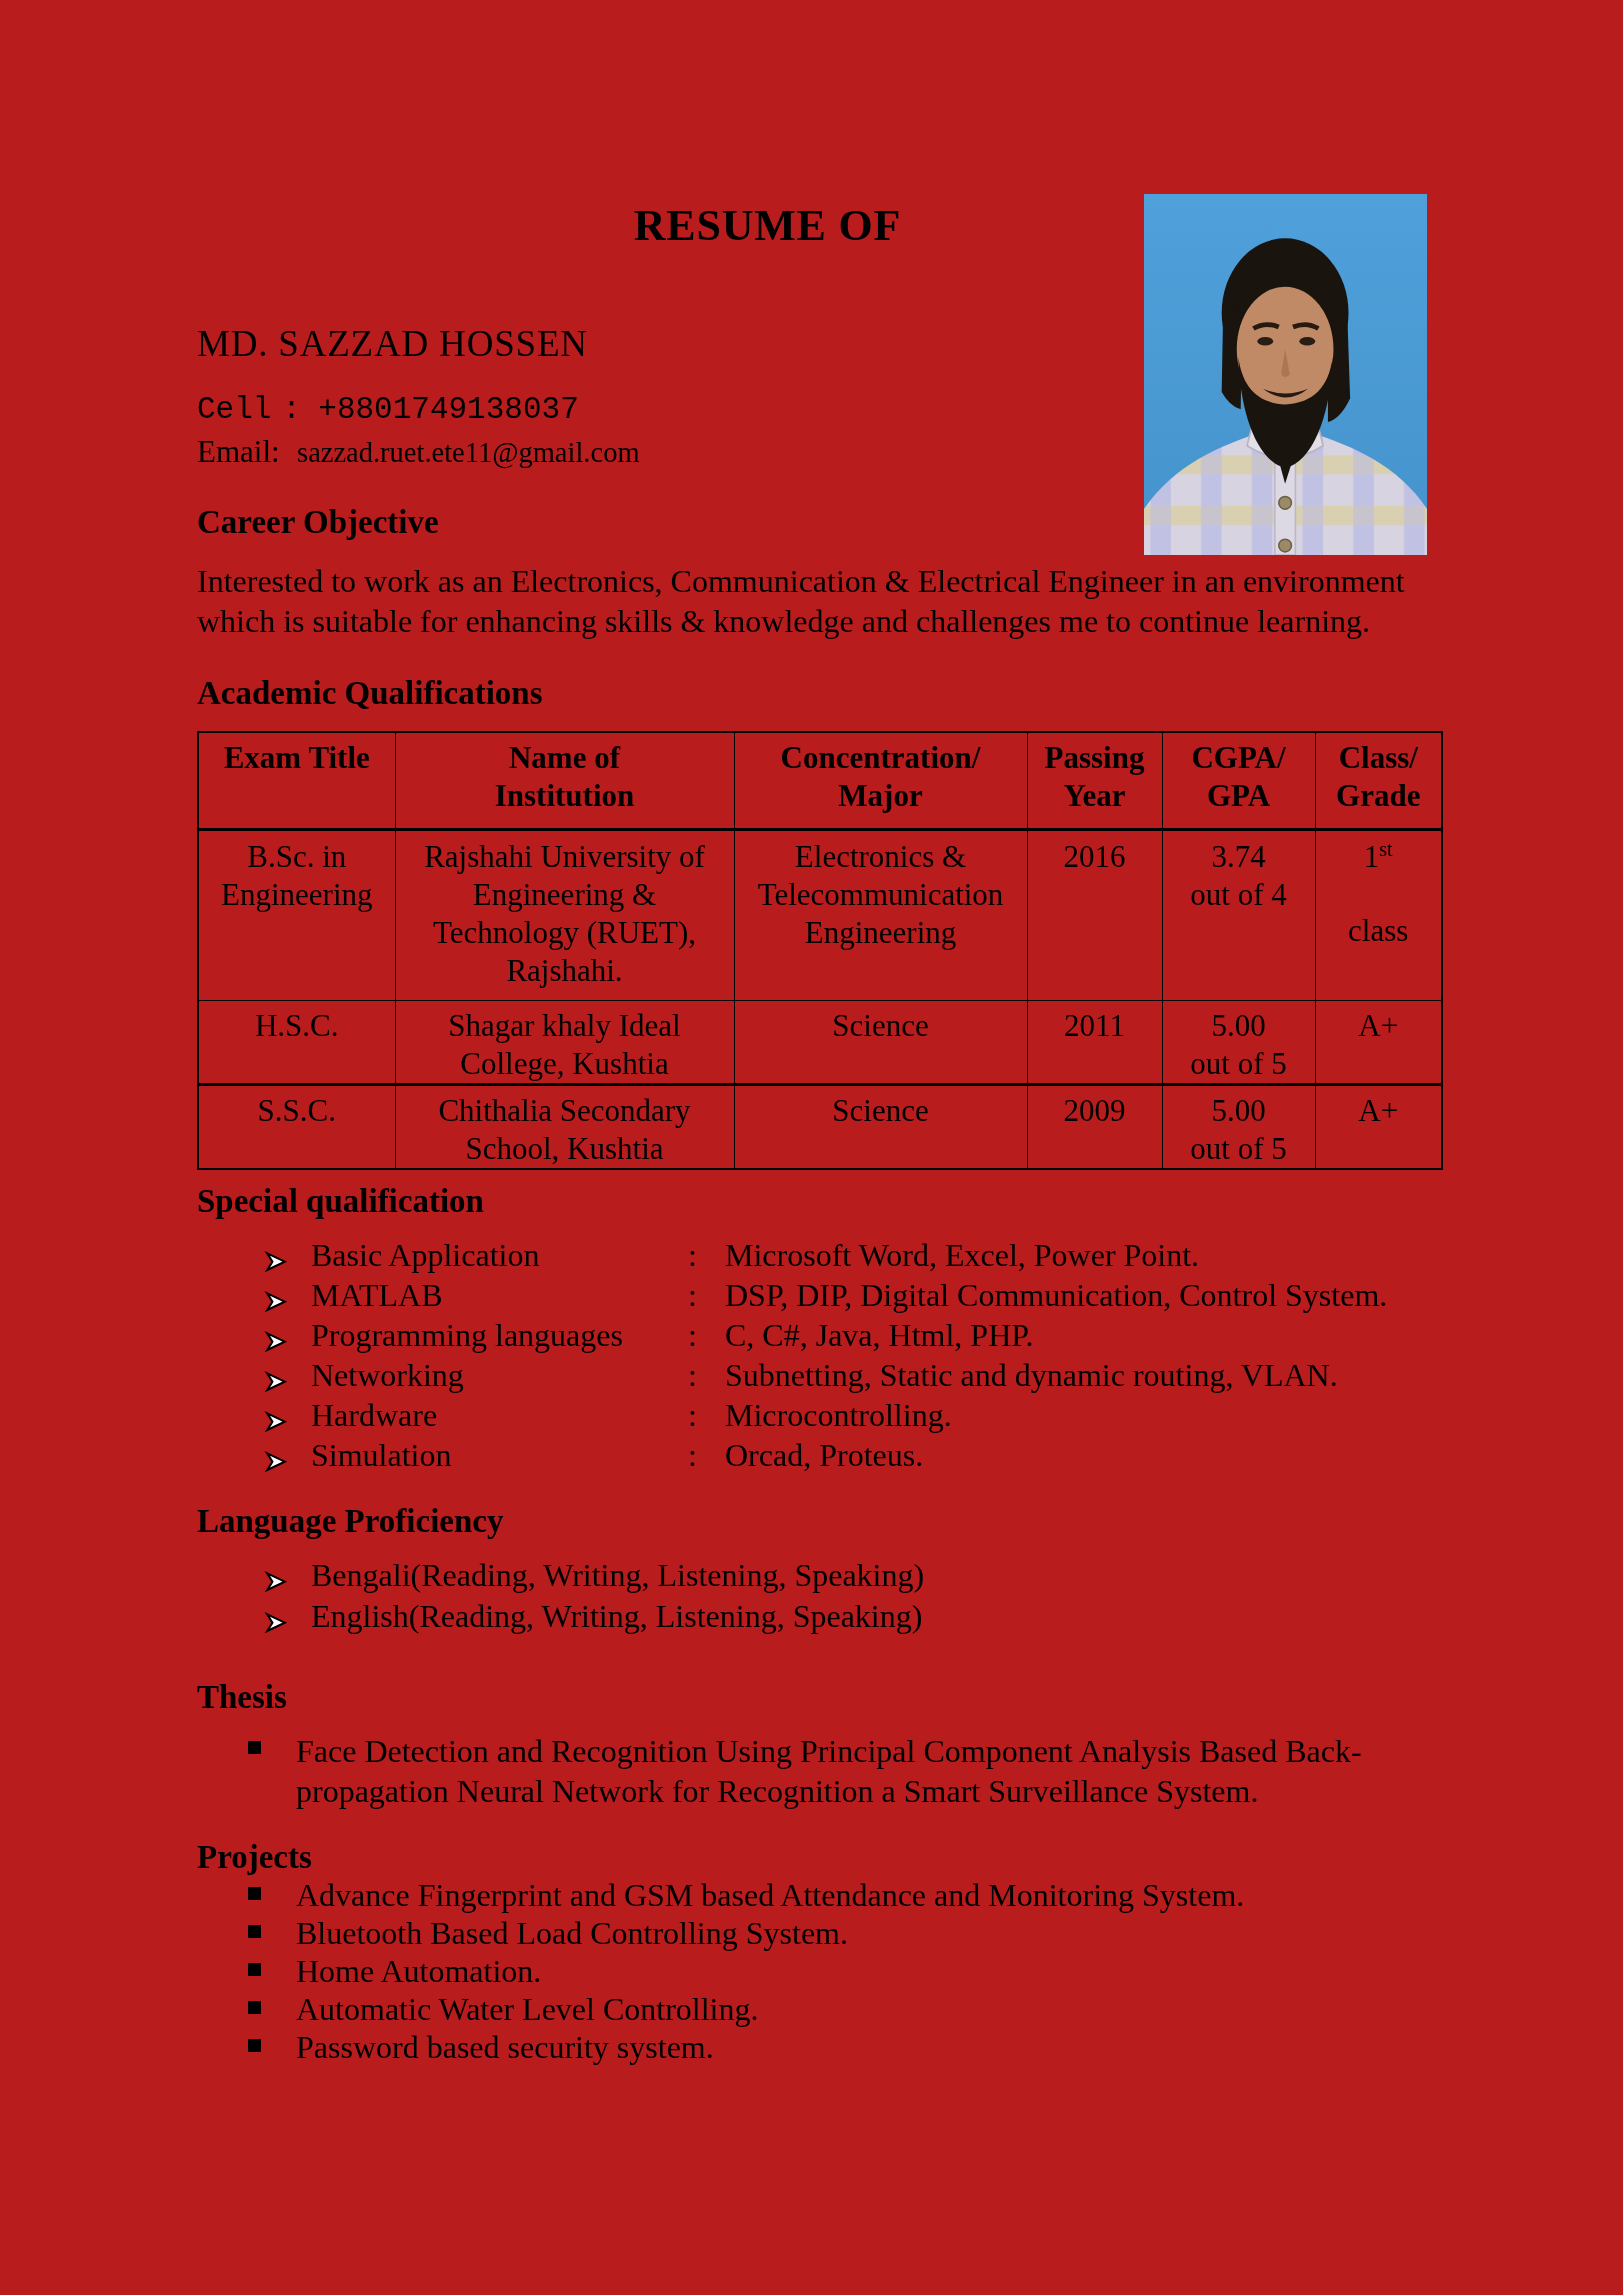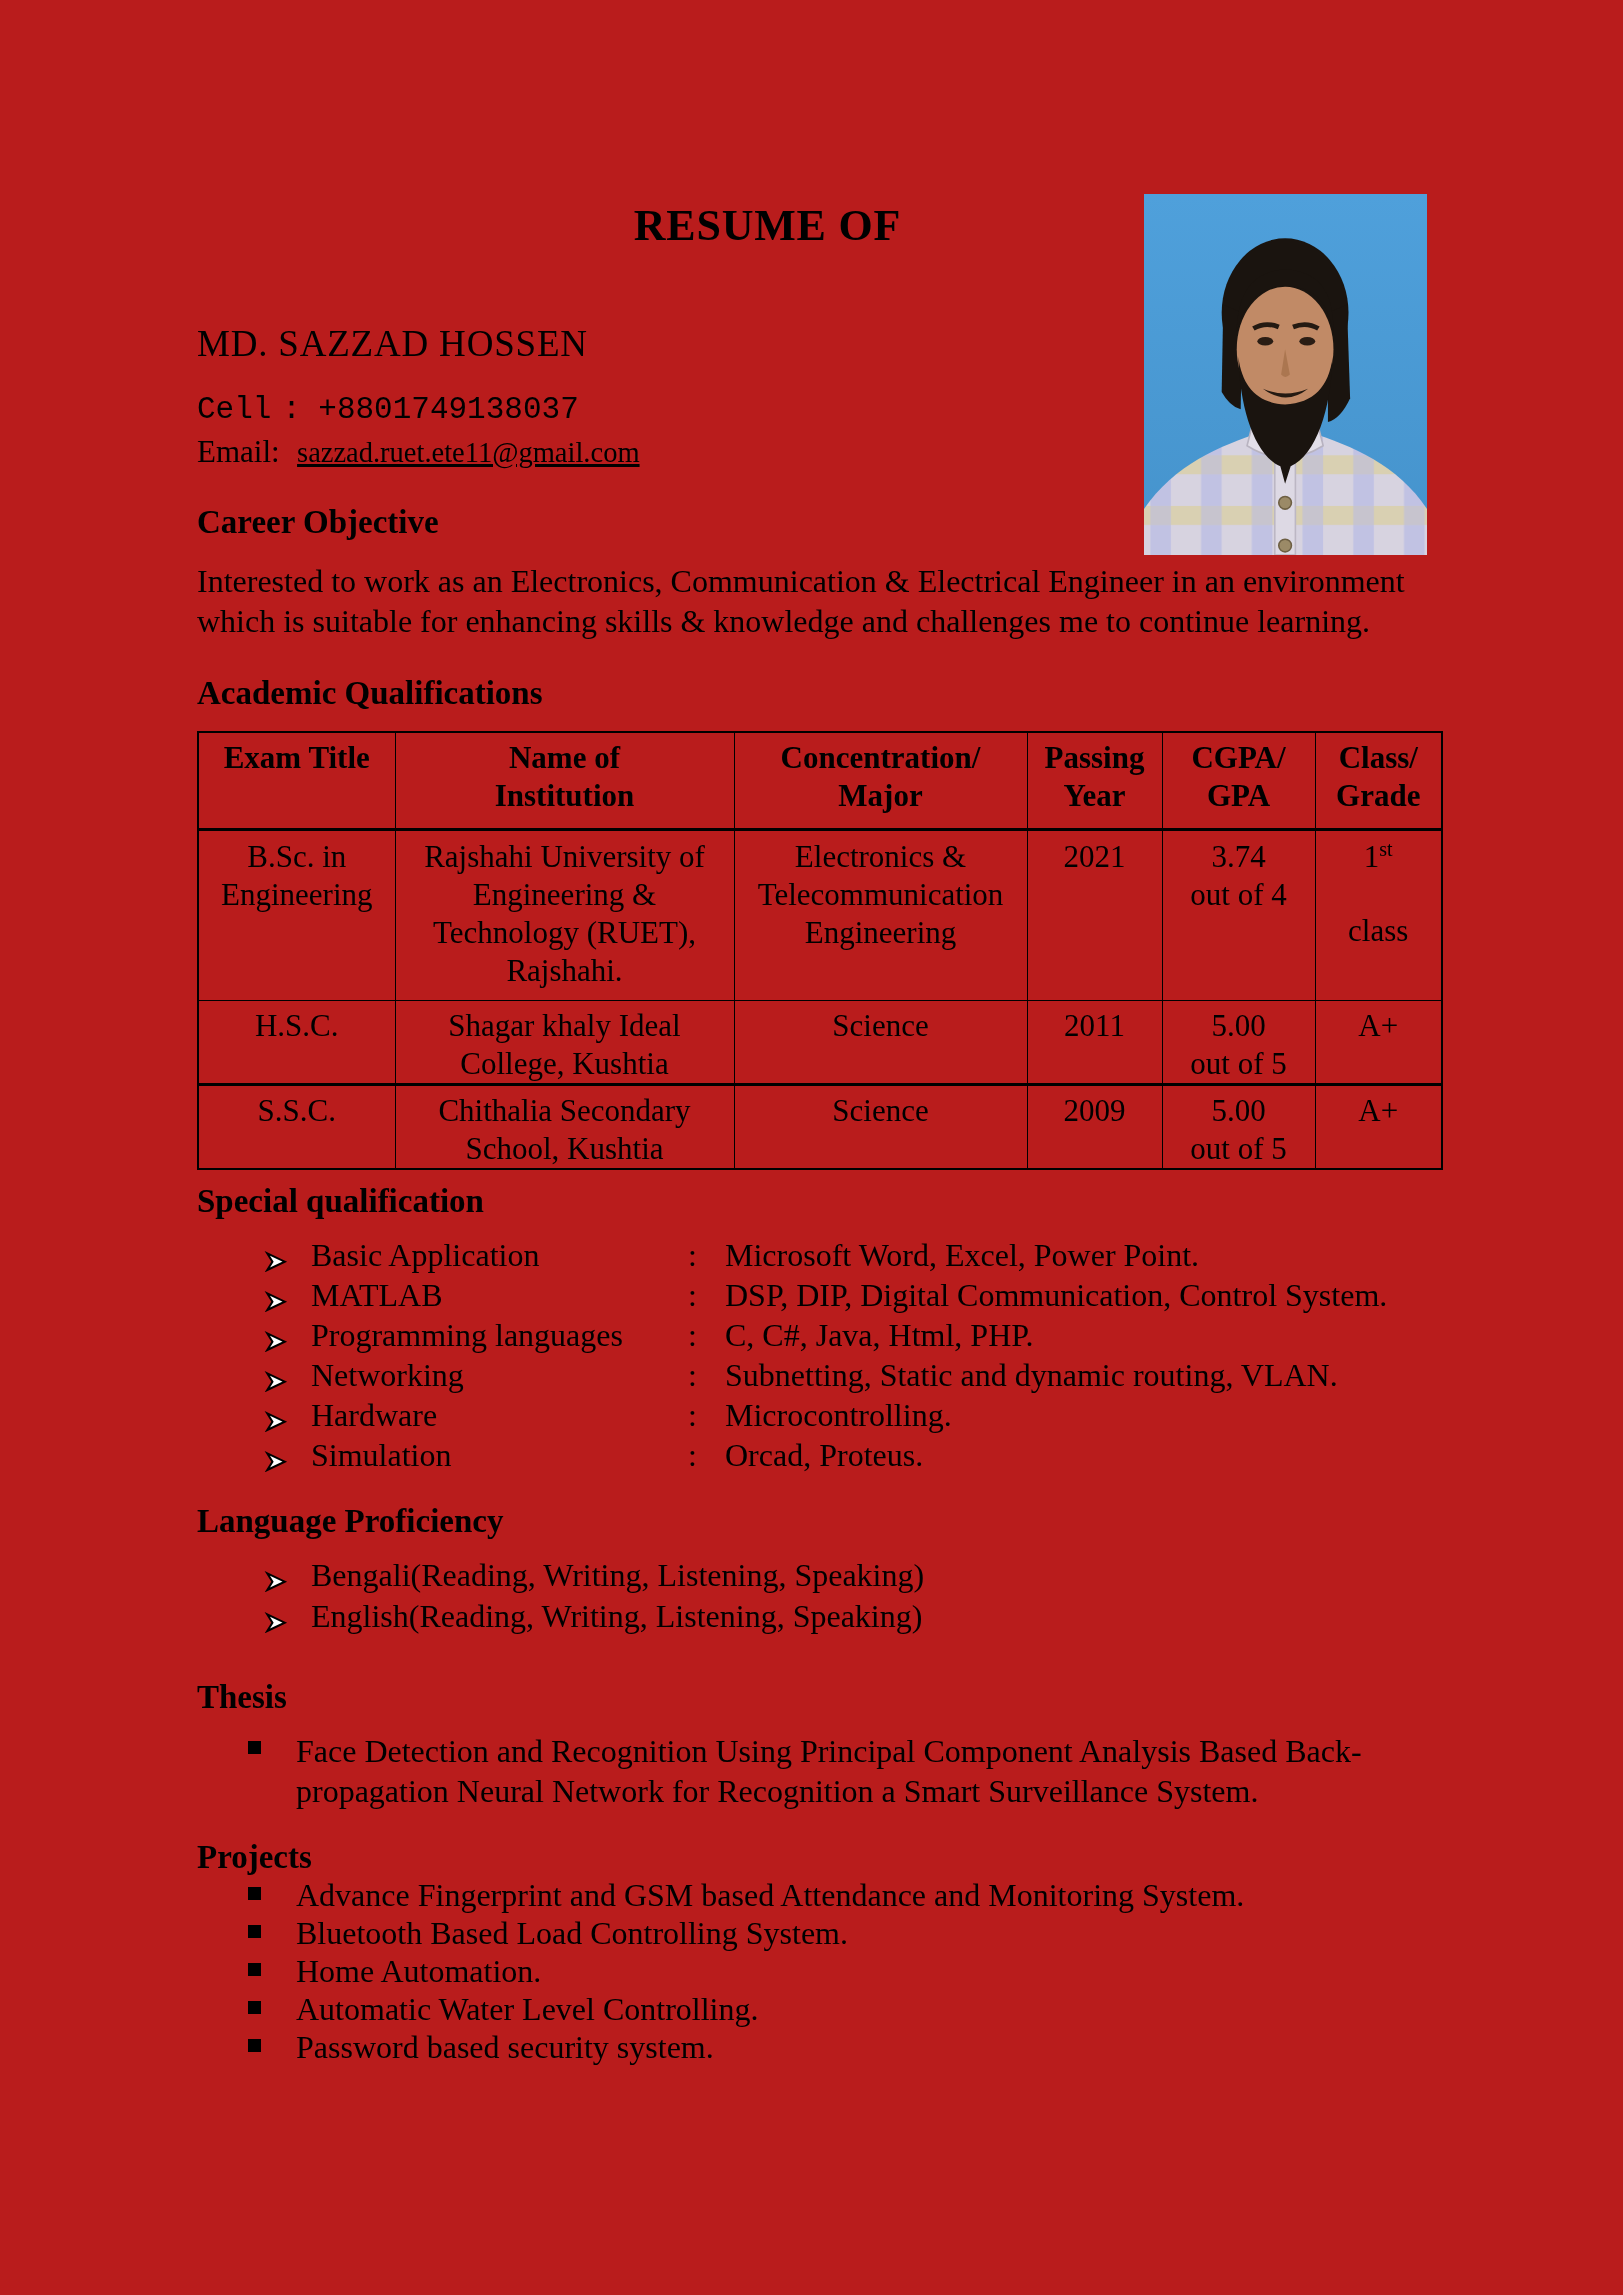--- a/index.html
+++ b/index.html
@@ -19,21 +19,21 @@
   .photo{
     position:absolute;left:1144px;top:194px;width:283px;height:361px;
   }
   .photo svg{display:block;width:100%;height:100%;}
   .name{
     position:absolute;left:197px;top:322px;
     font-size:37px;letter-spacing:0.8px;
   }
   .contact-row{position:absolute;left:197px;font-size:31px;white-space:nowrap;}
   .contact-cell{top:392px;font-family:Liberation Mono, monospace;}
-  .contact-email{top:434px;text-decoration:underline;}
+  .contact-email{top:434px;}
   .contact-label{display:inline-block;}
   .cell-label{width:82px;}
   .cell-colon{display:inline-block;width:25px;text-align:center;}
   .cell-value{margin-left:14.3px;}
   .email-value{margin-left:17.4px;font-size:28.5px;}
   
   .h{position:absolute;left:197px;font-size:33px;font-weight:bold;}
   .h-career{top:504px;}
   .h-academic{top:675px;}
   .h-special{top:1183px;}
@@ -188,21 +188,21 @@
       </th>
       <th>
         <div>Class/</div>
         <div>Grade</div>
       </th>
     </tr>
     <tr class="row-bsc">
       <td>B.Sc. in Engineering</td>
       <td>Rajshahi University of Engineering &amp; Technology (RUET), Rajshahi.</td>
       <td>Electronics  &amp; Telecommunication Engineering</td>
-      <td>2021</td>
+      <td>2016</td>
       <td>
         <div>3.74</div>
         <div>out of 4</div>
       </td>
       <td>
         <div><span>1</span><span class="sup">st</span></div>
         <div class="grade-bottom">class</div>
       </td>
     </tr>
     <tr class="row-hsc">

